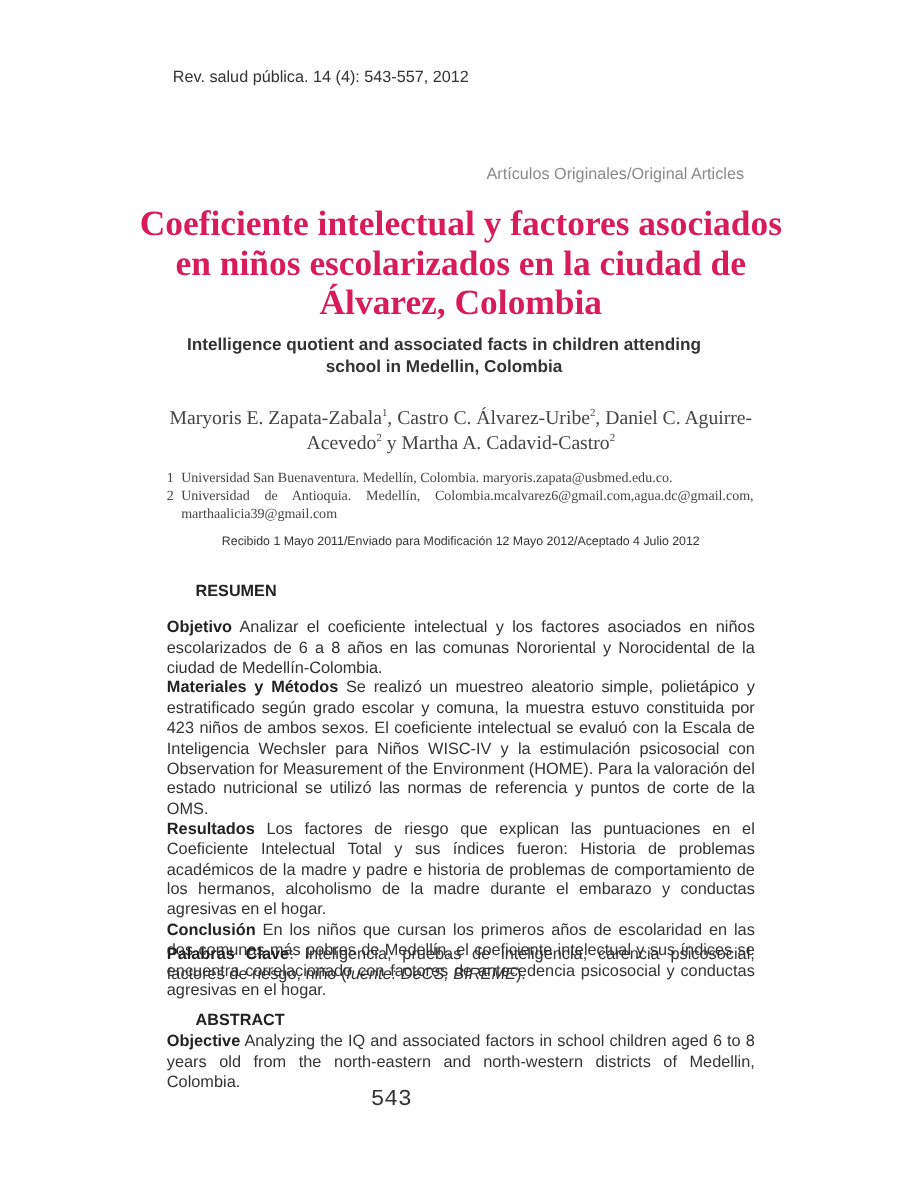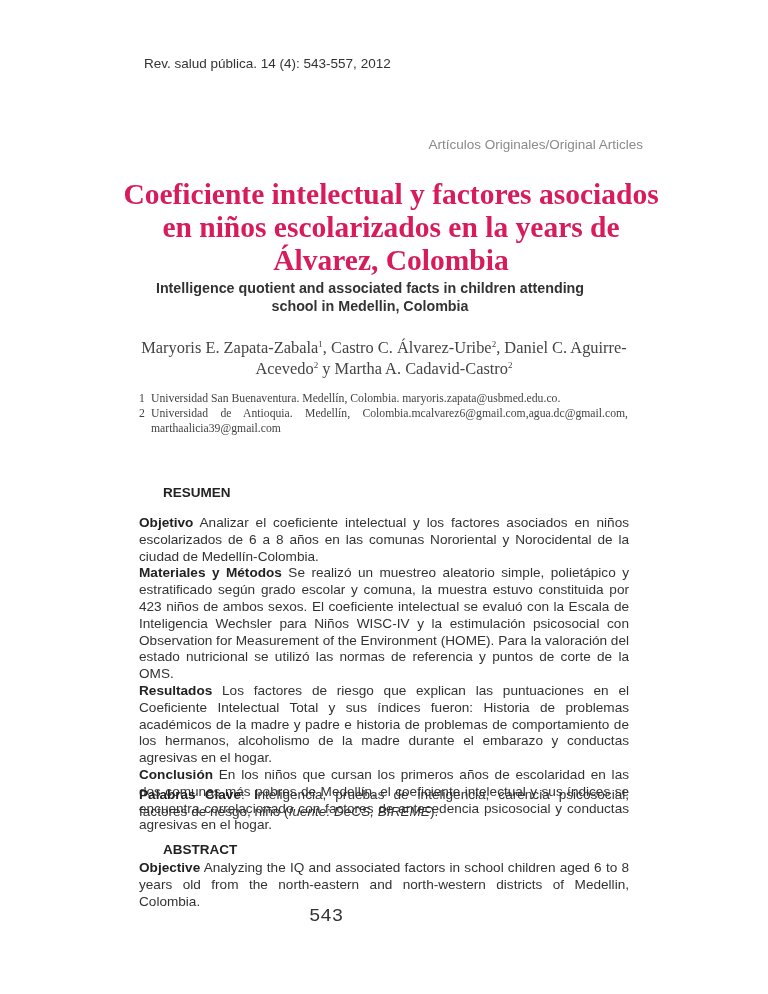--- a/index.html
+++ b/index.html
@@ -1,25 +1,25 @@
 <!DOCTYPE html>
 <html><head>
 <meta charset="utf-8">
 <style>
   html, body { margin: 0; padding: 0; background: #ffffff; }
   body { width: 768px; height: 994px; position: relative; overflow: hidden; color: #333; }
   .page { position: absolute; left: 0; top: 0; width: 768px; height: 994px; }
   .sans { font-family: "Liberation Sans", sans-serif; }
 
   .journal-ref { position: absolute; left: 144px; top: 56px; font-size: 13.5px; color: #333; }
-  .section-type { position: absolute; right: 125px; top: 137px; font-size: 13.5px; color: #8a8a8a; }
+  .section-type { position: absolute; right: 148px; top: 137px; font-size: 13.5px; color: #8a8a8a; }
 
   .title { position: absolute; left: 110px; width: 548px; top: 171px; text-align: center;
            font-family: "Liberation Serif", serif; font-weight: bold; font-size: 29.5px; line-height: 33px;
-           color: #d81b5b; margin: 7px; }
+           color: #d81b5b; margin: 0; }
   .subtitle { position: absolute; left: 96px; width: 548px; top: 279px; text-align: center;
               font-family: "Liberation Sans", sans-serif; font-weight: bold; font-size: 14.3px; line-height: 18px; color: #333; }
   .authors { position: absolute; left: 110px; width: 548px; top: 337px; text-align: center;
              font-family: "Liberation Serif", serif; font-size: 16.4px; line-height: 21px; color: #444; }
   .authors sup { font-size: 9px; vertical-align: super; line-height: 0; }
 
   .affils { position: absolute; left: 139px; width: 489px; top: 391px; font-family: "Liberation Serif", serif;
             font-size: 11.7px; line-height: 15px; color: #444; }
   .affil { display: flex; }
   .affil .num { width: 12px; flex: none; }
@@ -40,21 +40,21 @@
 </head>
 <body>
 
 <div class="page">
 
   <div class="journal-ref sans">Rev. salud pública. 14 (4): 543-557, 2012</div>
   <div class="section-type sans">Artículos Originales/Original Articles</div>
 
   <h1 class="title">
     <span>Coeficiente intelectual y factores asociados</span><br>
-    <span>en niños escolarizados en la years de</span><br>
+    <span>en niños escolarizados en la ciudad de</span><br>
     <span>Álvarez, Colombia</span>
   </h1>
 
   <div class="subtitle">
     <span>Intelligence quotient and associated facts in children attending</span><br>
     <span>school in Medellin, Colombia</span>
   </div>
 
   <div class="authors">
     <span>Maryoris E. Zapata-Zabala</span><sup>1</sup><span>, </span><span>Castro C. Álvarez-Uribe</span><sup>2</sup><span>, </span><span>Daniel C. Aguirre-Acevedo</span><sup>2</sup><span> y </span><span>Martha A. Cadavid-Castro</span><sup>2</sup>
@@ -64,20 +64,21 @@
     <div class="affil">
       <span class="num">1</span>
       <span class="txt">Universidad San Buenaventura. Medellín, Colombia. maryoris.zapata@usbmed.edu.co.</span>
     </div>
     <div class="affil justify">
       <span class="num">2</span>
       <span class="txt">Universidad de Antioquia. Medellín, Colombia.mcalvarez6@gmail.com,agua.dc@gmail.com, marthaalicia39@gmail.com</span>
     </div>
   </div>
 
+  <div class="dates">Recibido 1 Mayo 2011/Enviado para Modificación 12 Mayo 2012/Aceptado 4 Julio 2012</div>
 
   <div class="block" style="top:485px;">
     <span class="heading">RESUMEN</span>
   </div>
 
   <div class="block" style="top:515px;">
     <span class="b">Objetivo</span><span> Analizar el coeficiente intelectual y los factores asociados en niños escolarizados de 6 a 8 años en las comunas Nororiental y Norocidental de la ciudad de Medellín-Colombia.</span><br>
     <span class="b">Materiales y Métodos</span><span> Se realizó un muestreo aleatorio simple, polietápico y estratificado según grado escolar y comuna, la muestra estuvo constituida por 423 niños de ambos sexos. El coeficiente intelectual se evaluó con la Escala de Inteligencia Wechsler para Niños WISC-IV y la estimulación psicosocial con Observation for Measurement of the Environment (HOME). Para la valoración del estado nutricional se utilizó las normas de referencia y puntos de corte de la OMS.</span><br>
     <span class="b">Resultados</span><span> Los factores de riesgo que explican las puntuaciones en el Coeficiente Intelectual Total y sus índices fueron: Historia de problemas académicos de la madre y padre e historia de problemas de comportamiento de los hermanos, alcoholismo de la madre durante el embarazo y conductas agresivas en el hogar.</span><br>
     <span class="b">Conclusión</span><span> En los niños que cursan los primeros años de escolaridad en las dos comunas más pobres de Medellín, el coeficiente intelectual y sus índices se encuentra correlacionado con factores de antecedencia psicosocial y conductas agresivas en el hogar.</span>

